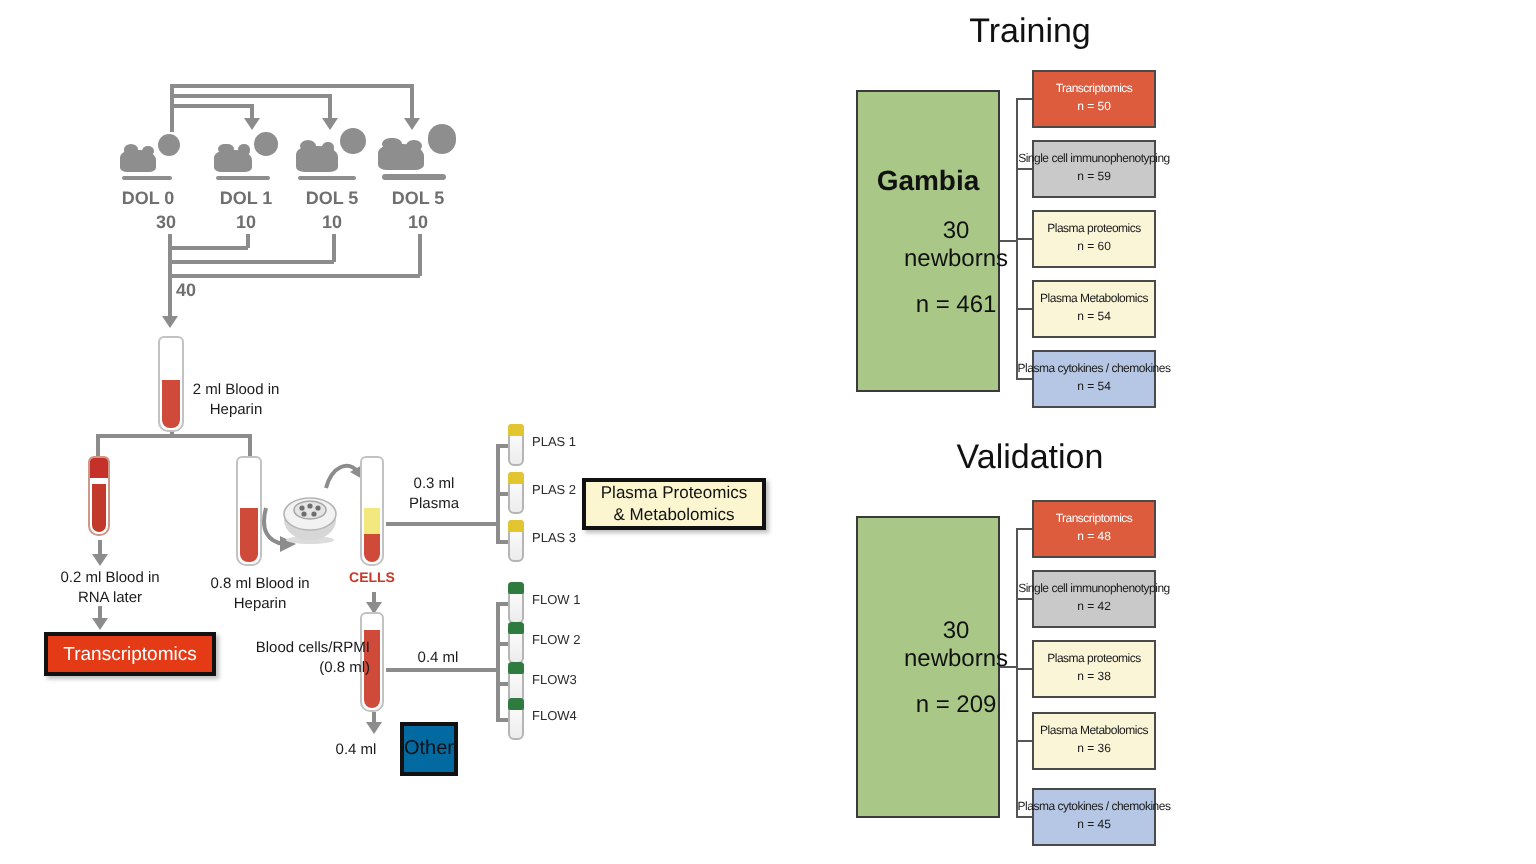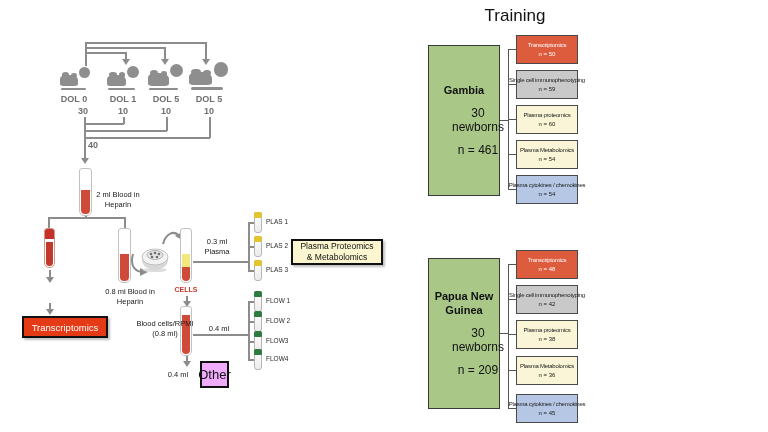--- a/index.html
+++ b/index.html
@@ -45,28 +45,28 @@
   .cap-yellow { background:#e3c52f; }
   .cap-green  { background:#2f7a3f; }
 
   
   .lbox { position:absolute; border:2px solid #111; display:flex; align-items:center;
     justify-content:center; text-align:center; white-space:pre-line;
     box-shadow:1.5px 1.5px 2px rgba(0,0,0,.25); }
   .box-transcriptomics { background:#e43a16; color:#fff; font-size:9.5px; }
   .box-plasma { background:#fbf5d0; color:#111; font-size:8.5px; line-height:1.35; }
   .box-flow   { background:#c9c9c9; color:#111; font-size:9px;  line-height:1.4; }
-  .box-other  { background:#f0abfc;    color:#111; font-size:13px; }
+  .box-other  { background:#0369a1;    color:#111; font-size:10px; }
 
   
   .sec-title { position:absolute; width:130px; text-align:center; font-size:17px; color:#111; }
   .cohort { position:absolute; left:428px; width:72px; height:151px; background:#a9c888;
     border:1.6px solid #3a3a3a; display:flex; flex-direction:column; align-items:center;
     justify-content:center; gap:9px; text-align:center; }
-  .c-name { font-size:11px; font-weight:bold; color:#111; white-space:pre-line; line-height:1.25; }
+  .c-name { font-size:14px; font-weight:bold; color:#111; white-space:pre-line; line-height:1.25; }
   .c-line { font-size:12px; color:#111;margin-left:28px; }
   .assay { position:absolute; left:516px; width:62px; height:29px; border:1.2px solid #4a4a4a;
     display:flex; flex-direction:column; align-items:center; justify-content:center; gap:2.5px; }
   .assay .lbl { font-size:6px; letter-spacing:-0.25px; white-space:nowrap; }
   .assay .n   { font-size:6px; }
   .assay-red    { background:#de5c3e; color:#fff; }
   .assay-gray   { background:#c9c9c9; color:#1a1a1a; }
   .assay-yellow { background:#faf5d6; color:#1a1a1a; }
   .assay-blue   { background:#b5c7e4; color:#1a1a1a; }
 </style>
@@ -136,20 +136,22 @@
   <div class="vl" style="left:85px; top:216px; height:2px;"></div>
   <div class="vl" style="left:48px; top:217px; height:11px;"></div>
   <div class="vl" style="left:124px; top:217px; height:11px;"></div>
 
   <div class="tube" style="left:44px; top:228px; width:11px; height:40px; border-color:#c98;">
     <div style="position:absolute; top:0; left:0; right:0; height:10px; background:#c5302a;"></div>
     <div style="position:absolute; top:13px; left:1px; right:1px; bottom:1px; background:#c2392b; border-radius:0 0 4px 4px;"></div>
   </div>
   <div class="vl" style="left:49px; top:270px; height:7px;"></div>
   <div class="arr-down" style="left:45.5px; top:277px;"></div>
+  <div class="slab" style="left:19px; top:284px; width:72px;">0.2 ml Blood in
+RNA later</div>
   <div class="vl" style="left:49px; top:303px; height:6px;"></div>
   <div class="arr-down" style="left:45.5px; top:309px;"></div>
   <div class="lbox box-transcriptomics" style="left:22px; top:316px; width:86px; height:22px;">
     <span>Transcriptomics</span>
   </div>
 
   <div class="tube" style="left:118px; top:228px; width:13px; height:55px;">
     <div class="fill-red" style="top:48%;"></div>
   </div>
   <div class="slab" style="left:100px; top:287px; width:60px;">0.8 ml Blood in
@@ -207,21 +209,21 @@
   <div class="tlab" style="left:266px; top:266px;">PLAS 3</div>
 
   <div class="lbox box-plasma" style="left:291px; top:239px; width:92px; height:26px;">
     <span>Plasma Proteomics
 &amp; Metabolomics</span>
   </div>
 
   <div class="tube" style="left:180px; top:306px; width:12px; height:50px;">
     <div class="fill-red" style="top:16%;"></div>
   </div>
-  <div class="slab" style="left:132px; top:319px; width:66px;">Blood cells/RPMI
+  <div class="slab" style="left:119px; top:319px; width:66px;text-align:right;">Blood cells/RPMI
 (0.8 ml)</div>
 
   <div class="hl" style="left:193px; top:334px; width:55px;"></div>
   <div class="slab" style="left:202px; top:324px; width:34px;">0.4 ml</div>
   <div class="vl" style="left:248px; top:301px; height:59px;"></div>
   <div class="hl" style="left:248px; top:301px; width:6px;"></div>
   <div class="hl" style="left:248px; top:321px; width:6px;"></div>
   <div class="hl" style="left:248px; top:341px; width:6px;"></div>
   <div class="hl" style="left:248px; top:359px; width:6px;"></div>
 
@@ -280,24 +282,23 @@
   </div>
   <div class="assay assay-yellow" style="top:140px;">
     <div class="lbl">Plasma Metabolomics</div>
     <div class="n">n = 54</div>
   </div>
   <div class="assay assay-blue" style="top:175px;">
     <div class="lbl">Plasma cytokines / chemokines</div>
     <div class="n">n = 54</div>
   </div>
 
+  <div class="sec-title" style="left:450px; top:219px;">Validation</div>
 
   <div class="cohort" style="top:258px;">
-    <div class="c-name">Papua New
-Guinea</div>
     <div class="c-line">30 newborns</div>
     <div class="c-line">n = 209</div>
   </div>
 
   <div class="hl cl" style="left:500px; top:333px; width:9px; height:1.2px;"></div>
   <div class="vl cl" style="left:508px; top:264px; width:1.2px; height:144px;"></div>
   <div class="hl cl" style="left:508px; top:264px; width:8px; height:1.2px;"></div>
   <div class="hl cl" style="left:508px; top:299px; width:8px; height:1.2px;"></div>
   <div class="hl cl" style="left:508px; top:334px; width:8px; height:1.2px;"></div>
   <div class="hl cl" style="left:508px; top:370px; width:8px; height:1.2px;"></div>

